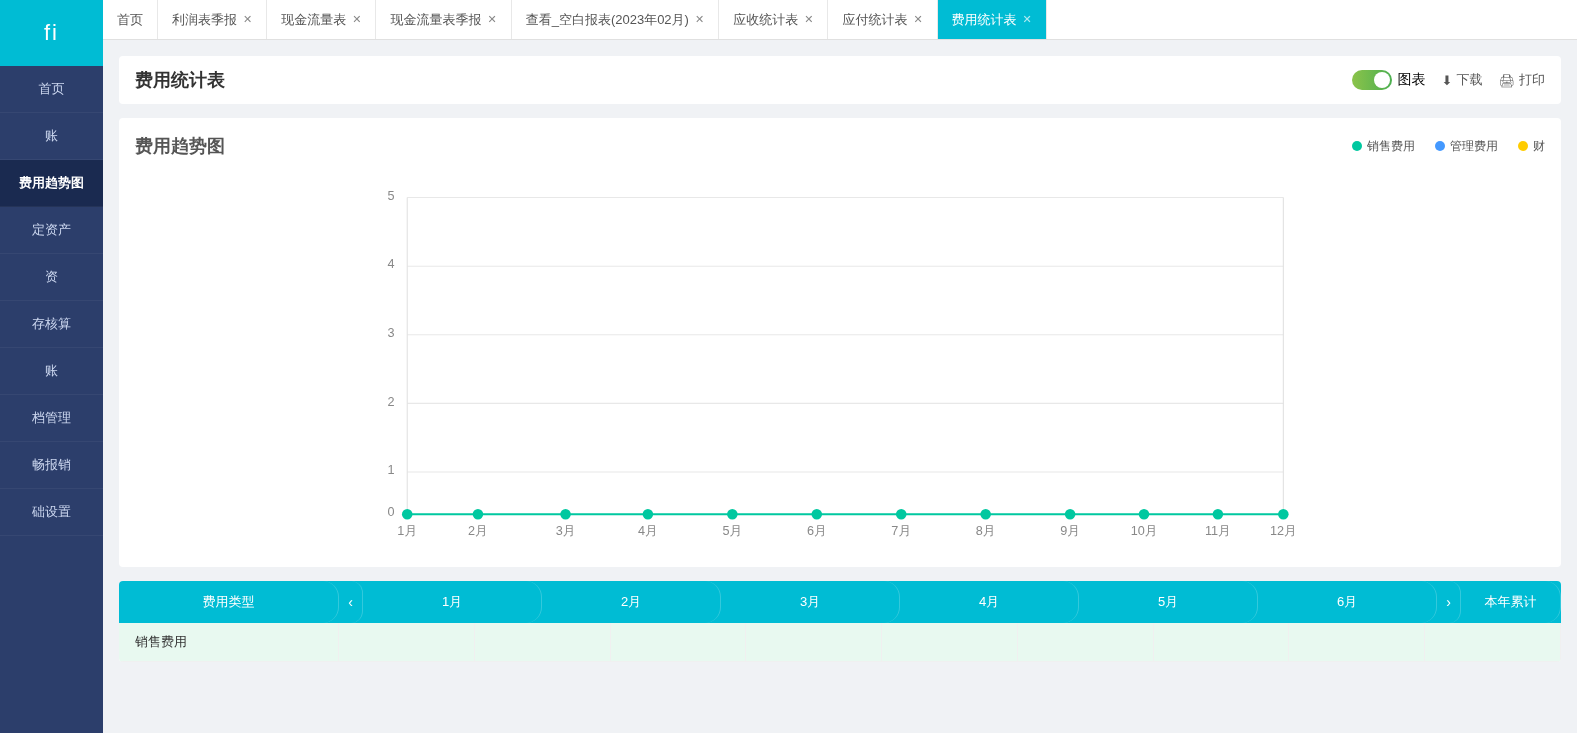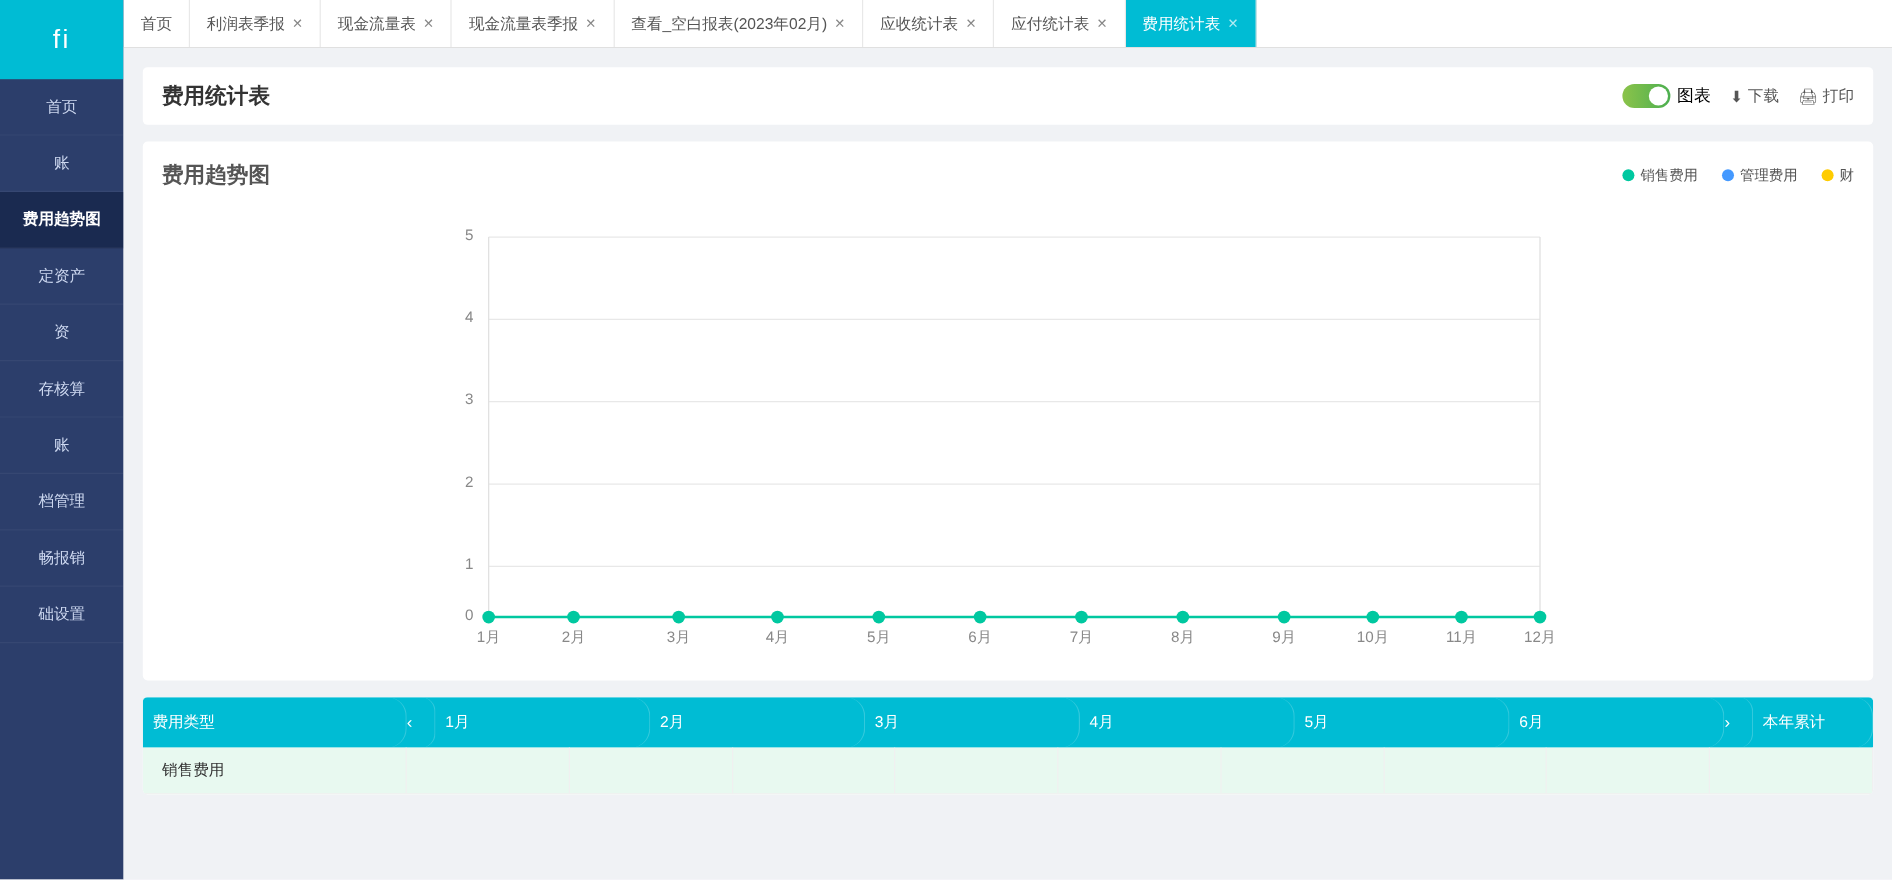--- a/index.html
+++ b/index.html
@@ -196,21 +196,21 @@
       color: white;
       font-size: 13px;
     }
     .th-cell {
       padding: 12px 8px;
       text-align: center;
       border-right: 1px solid rgba(255,255,255,0.2);
       flex: 1;
       display: flex;
       align-items: center;
-      justify-content: flex-start;
+      justify-content: center;
       gap: 6px;
       border-radius: 16px;
     }
     .th-cell:first-child {
       flex: 0 0 220px;
     }
     .th-cell.nav-arrow {
       flex: 0 0 24px;
       padding: 0;
     }

